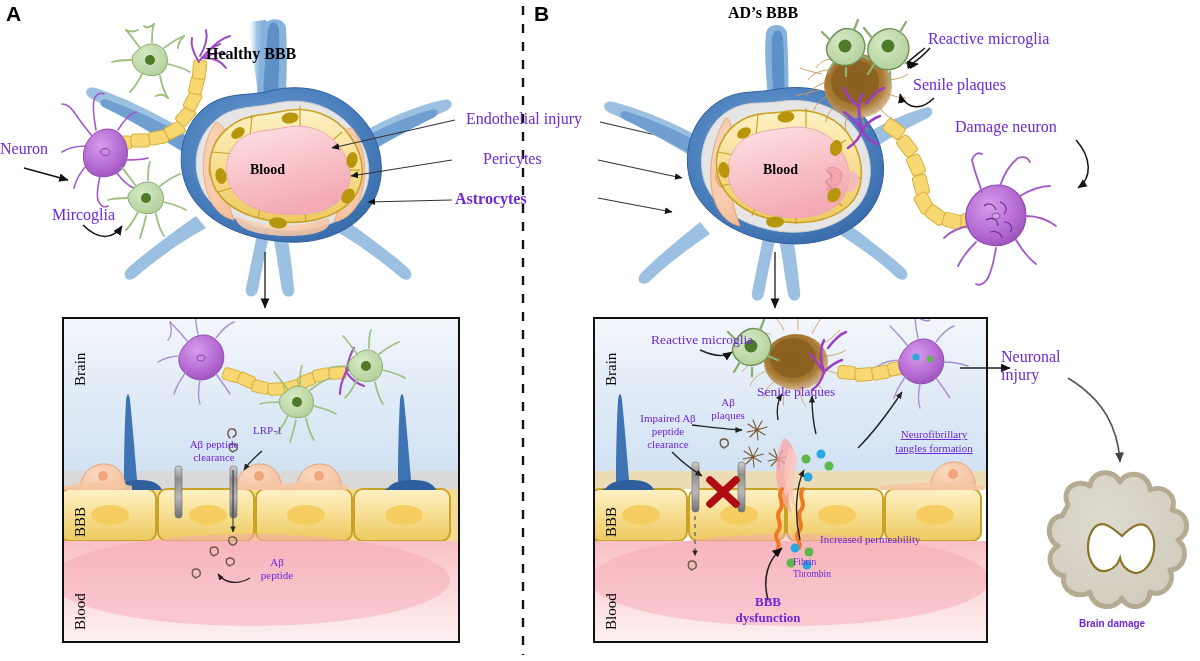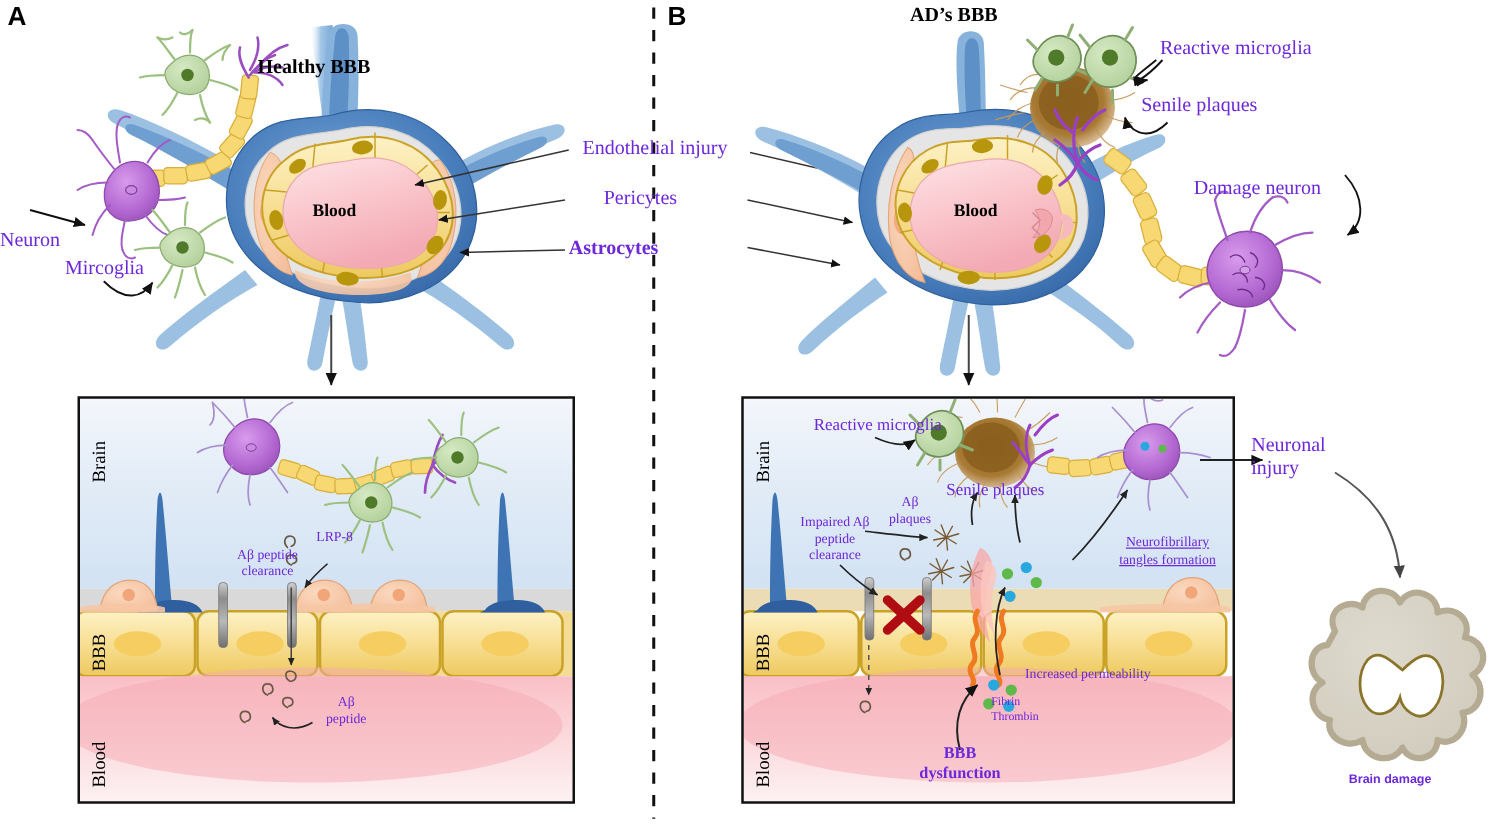--- a/index.html
+++ b/index.html
@@ -689,42 +689,42 @@
              C1134,578 1122,568 1120,558 C1116,570 1102,576 1094,566 C1086,556 1086,538 1094,528 Z" fill="#ffffff" stroke="#8a7429" stroke-width="2.2"></path>
   </g>
 </svg>
 
 <div class="panel-letter" style="left:6px;top:2px;">A</div>
 <div class="panel-title" style="left:206px;top:4px;margin-top:41px;">Healthy BBB</div>
 
 <div class="panel-letter" style="left:534px;top:2px;">B</div>
 <div class="panel-title" style="left:728px;top:4px;">AD’s BBB</div>
 
-<div class="lbl" style="left:0px;top:140px;margin-top:44px;">Neuron</div>
+<div class="lbl" style="left:0px;top:140px;">Neuron</div>
 <div class="lbl" style="left:52px;top:206px;">Mircoglia</div>
 
 <div class="lbl" style="left:466px;top:110px;">Endothelial injury</div>
 <div class="lbl" style="left:483px;top:150px;">Pericytes</div>
 <div class="lbl" style="left:455px;top:190px;font-weight:bold;">Astrocytes</div>
 
 <div class="lbl" style="left:928px;top:30px;">Reactive microglia</div>
 <div class="lbl" style="left:913px;top:76px;">Senile plaques</div>
-<div class="lbl" style="left:955px;top:118px;margin-top:24px;">Damage neuron</div>
+<div class="lbl" style="left:955px;top:118px;">Damage neuron</div>
 
 <div class="blood-word" style="left:250px;top:162px;">Blood</div>
 <div class="blood-word" style="left:763px;top:162px;">Blood</div>
 
 <div class="boxframe" style="left:62px;top:317px;width:398px;height:326px;background:transparent;border:2.5px solid #111;"></div>
 <div class="vlbl" style="left:72px;top:386px;">Brain</div>
 <div class="vlbl" style="left:72px;top:537px;">BBB</div>
 <div class="vlbl" style="left:72px;top:630px;">Blood</div>
 
 <div class="lbl sm c" style="left:170px;top:438px;width:88px;white-space:pre-line;line-height:1.2;">Aβ peptide
 clearance</div>
-<div class="lbl sm" style="left:253px;top:424px;">LRP-8</div>
+<div class="lbl sm" style="left:253px;top:424px;">LRP-1</div>
 <div class="lbl sm c" style="left:254px;top:556px;width:46px;white-space:pre-line;line-height:1.2;">Aβ
 peptide</div>
 
 <div class="boxframe" style="left:593px;top:317px;width:395px;height:326px;background:transparent;border:2.5px solid #111;"></div>
 <div class="vlbl" style="left:603px;top:386px;">Brain</div>
 <div class="vlbl" style="left:603px;top:537px;">BBB</div>
 <div class="vlbl" style="left:603px;top:630px;">Blood</div>
 
 <div class="lbl md" style="left:651px;top:332px;">Reactive microglia</div>
 <div class="lbl md" style="left:757px;top:384px;">Senile plaques</div>

